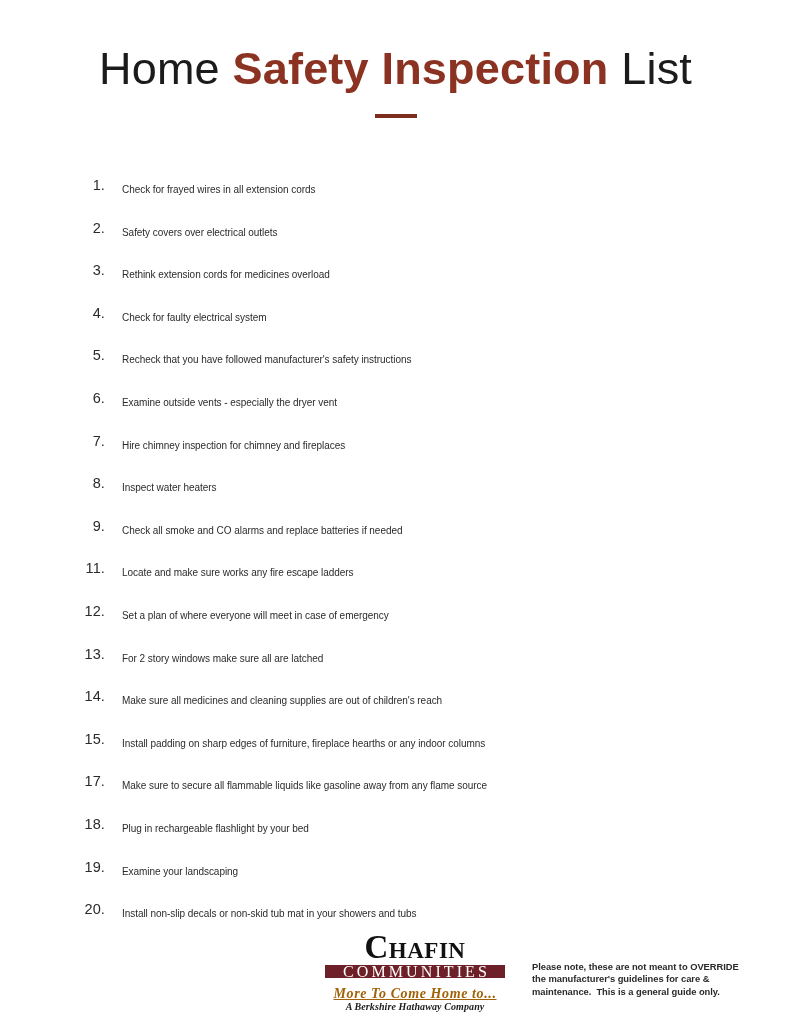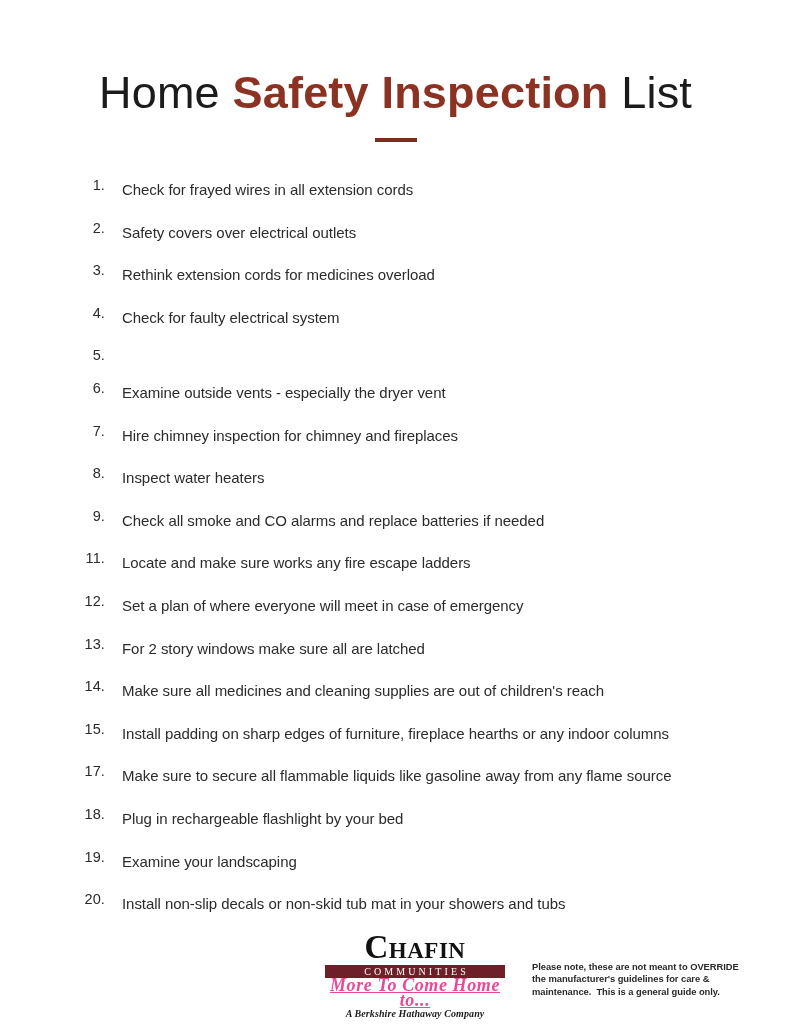--- a/index.html
+++ b/index.html
@@ -19,21 +19,21 @@
 
   .page {
     position: absolute;
     inset: 0;
     background: #ffffff;
   }
 
   
   .title-block {
     position: absolute;
-    top: 66px;
+    top: 42px;
     left: 0;
     width: 791px;
     text-align: center;
   }
   .doc-title {
     font-family: "Liberation Sans", sans-serif;
     font-size: 45px;
     line-height: 54px;
     letter-spacing: 0.2px;
     white-space: nowrap;
@@ -73,21 +73,21 @@
     text-align: right;
     color: #2b2b2b;
     font-size: 14.5px;
     line-height: 22px;
     font-family: "Liberation Sans", sans-serif;
     letter-spacing: 0.1px;
   }
   .item-text {
     margin-left: 17px;
     color: #2b2b2b;
-    font-size: 15px;
+    font-size: 10px;
     line-height: 32px;
     font-family: "Liberation Sans", sans-serif;
     letter-spacing: -0.05px;
     max-width: 578px;
   }
 
   
   .footer {
     position: absolute;
     left: 0;
@@ -116,36 +116,36 @@
   .logo-bar {
     background: #6d2028;
     margin-top: 1px;
     padding: 2px 0 2px 0;
     height: 13px;
     box-sizing: border-box;
     display: block;
   }
   .logo-bar-text {
     font-family: "Liberation Serif", serif;
-    font-size: 10px;
+    font-size: 16px;
     line-height: 10px;
     color: #ffffff;
     letter-spacing: 3.1px;
     font-weight: 400;
     display: block;
     text-indent: 3px;
   }
   .logo-tagline {
     font-family: "Liberation Serif", serif;
     font-style: italic;
     font-weight: 700;
-    font-size: 18px;
+    font-size: 14px;
     line-height: 15px;
-    color: #ec4899;
-    margin-top: 0;
+    color: #a16207;
+    margin-top: 8px;
     text-decoration: underline;
     text-underline-offset: 1px;
     letter-spacing: 0.6px;
   }
   .logo-sub {
     font-family: "Liberation Serif", serif;
     font-style: italic;
     font-weight: 700;
     font-size: 10px;
     line-height: 10px;
@@ -191,20 +191,21 @@
     <li class="list-item">
       <span class="item-num">3.</span>
       <span class="item-text">Rethink extension cords for medicines overload</span>
     </li>
     <li class="list-item">
       <span class="item-num">4.</span>
       <span class="item-text">Check for faulty electrical system</span>
     </li>
     <li class="list-item">
       <span class="item-num">5.</span>
+      <span class="item-text">Recheck that you have followed manufacturer's safety instructions</span>
     </li>
     <li class="list-item">
       <span class="item-num">6.</span>
       <span class="item-text">Examine outside vents - especially the dryer vent</span>
     </li>
     <li class="list-item">
       <span class="item-num">7.</span>
       <span class="item-text">Hire chimney inspection for chimney and fireplaces</span>
     </li>
     <li class="list-item">

